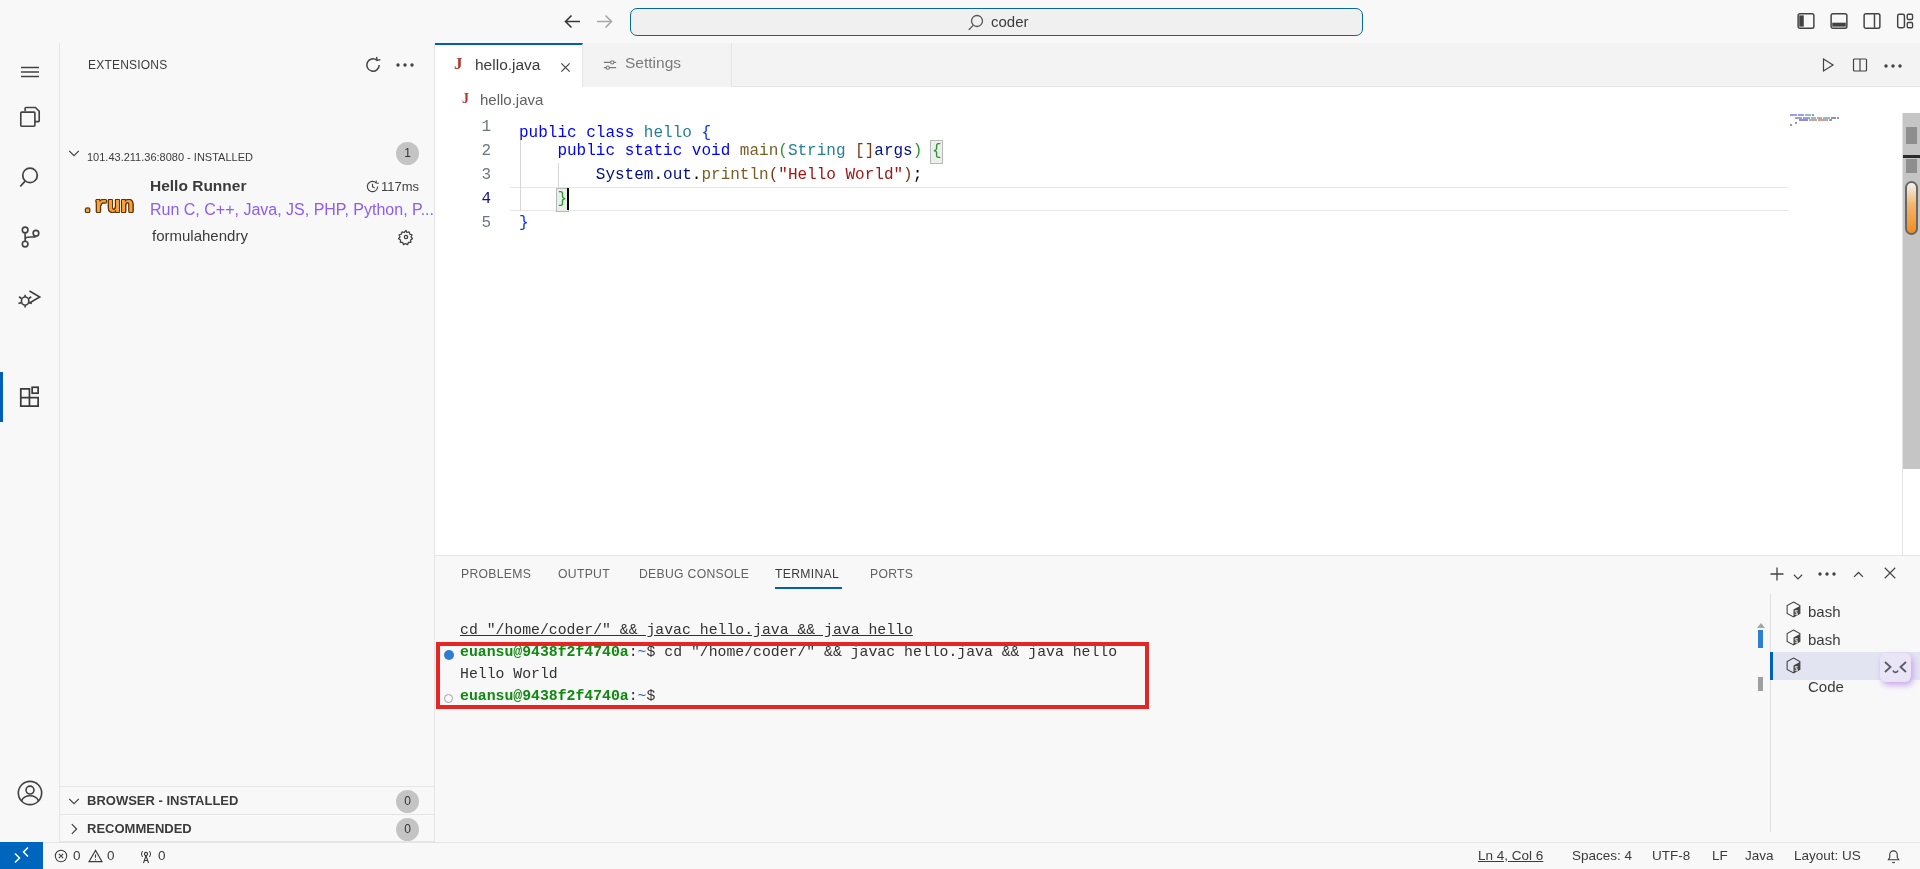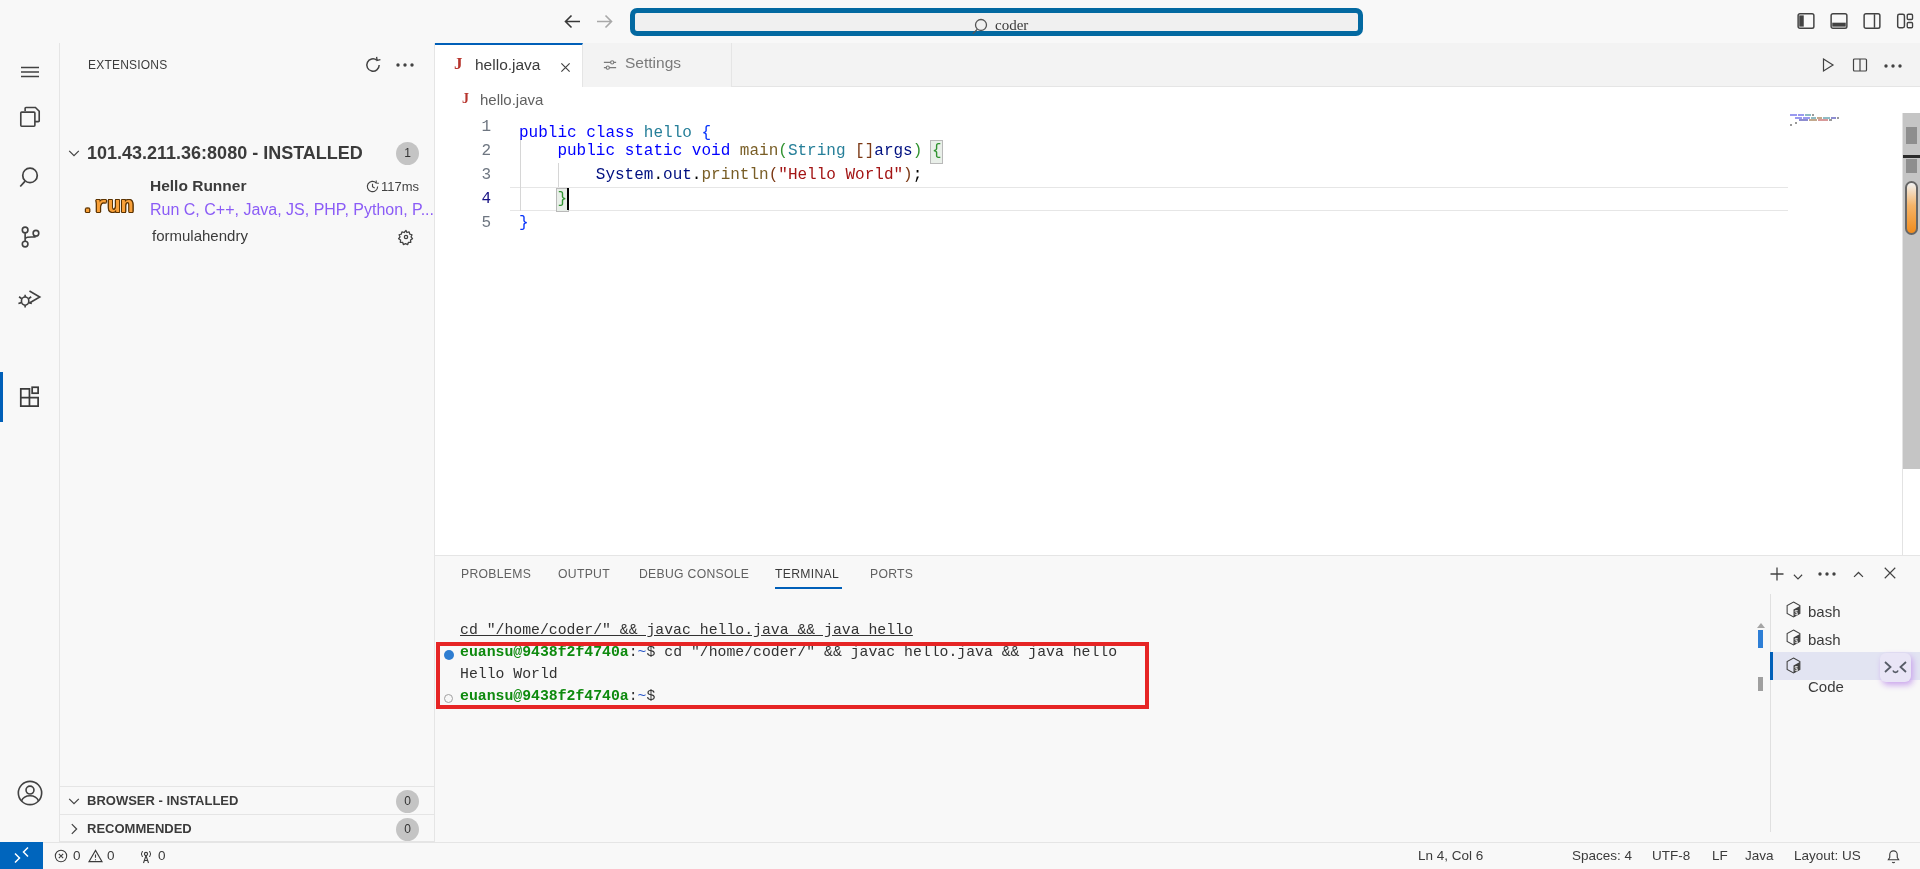--- a/index.html
+++ b/index.html
@@ -1,21 +1,21 @@
 <!DOCTYPE html>
 <html><head>
 <meta charset="utf-8">
 <style>
 * { margin:0; padding:0; box-sizing:border-box; }
 html,body { width:1920px; height:869px; overflow:hidden; background:#fff; font-family:"Liberation Sans", sans-serif; }
 .abs { position:absolute; }
 #stage { position:relative; width:1920px; height:869px; }
 
 #titlebar { position:absolute; left:0; top:0; width:1920px; height:43px; background:#f8f8f8; }
-#cmdcenter { position:absolute; left:630px; top:8px; width:733px; height:28px; background:#f0f0f0; border:5px solid #0369a1; border-radius:7px;font-family:Liberation Serif, serif; }
+#cmdcenter { position:absolute; left:630px; top:8px; width:733px; height:28px; background:#f0f0f0; border:1px solid #0369a1; border-radius:7px; }
 
 #activitybar { position:absolute; left:0; top:43px; width:60px; height:799px; background:#f8f8f8; border-right:1px solid #e5e5e5; }
 
 #sidebar { position:absolute; left:60px; top:43px; width:375px; height:799px; background:#f8f8f8; border-right:1px solid #e5e5e5; }
 
 #editor { position:absolute; left:435px; top:43px; width:1485px; height:512px; background:#fff; }
 #tabbar { position:absolute; left:0; top:0; width:1485px; height:44px; background:#f3f3f3; border-bottom:1px solid #e5e5e5; }
 #tab-active { position:absolute; left:0; top:0; width:148px; height:44px; background:#ffffff; border-top:2px solid #005fb8; border-right:1px solid #e5e5e5; }
 #tab-settings { position:absolute; left:148px; top:0; width:149px; height:44px; background:#f3f3f3; border-right:1px solid #e5e5e5; }
 #breadcrumb { position:absolute; left:0; top:44px; width:1485px; height:27px; background:#fff; }
@@ -116,21 +116,21 @@
       </svg>
     <svg class="abs" style="left:336px;top:16px" width="18" height="12" viewBox="0 0 18 12">
         <circle cx="2" cy="6" r="1.7" fill="#424242"></circle>
         <circle cx="9" cy="6" r="1.7" fill="#424242"></circle>
         <circle cx="16" cy="6" r="1.7" fill="#424242"></circle>
       </svg>
     <div class="abs" style="left:0;top:96px;width:374px;height:28px;">
       <svg class="abs" style="left:7px;top:7px" width="14" height="14" viewBox="0 0 16 16" fill="none" stroke="#424242" stroke-width="1.4">
           <path d="M2.5 5.5 L8 11 L13.5 5.5"></path>
         </svg>
-      <span class="abs" style="left:27px;top:4px;font-size:18px;font-weight:bold;color:#3b3b3b;">101.43.211.36:8080 - INSTALLED</span>
+      <span class="abs" style="left:27px;top:12px;font-size:11px;font-weight:normal;color:#3b3b3b;">101.43.211.36:8080 - INSTALLED</span>
       <div class="abs" style="left:336px;top:2.5px;width:23px;height:23px;border-radius:12px;background:#c4c4c4;color:#333;font-size:12px;text-align:center;line-height:23px;">1</div>
     </div>
     <div class="abs" style="left:0;top:124px;width:374px;height:85px;">
       <span class="abs" style="left:21px;top:27px;font-family:'Liberation Mono',monospace;font-weight:bold;font-size:22px;color:#f9a13a;text-shadow:-1.2px 0 #5c3300,1.2px 0 #5c3300,0 -1.2px #5c3300,0 1.2px #5c3300,-0.8px -0.8px #5c3300,0.8px 0.8px #5c3300,-0.8px 0.8px #5c3300,0.8px -0.8px #5c3300;">.run</span>
       <span class="abs" style="left:90px;top:10px;font-size:15.5px;font-weight:bold;color:#3b3b3b;">Hello Runner</span>
       <svg class="abs" style="left:305px;top:12px" width="15" height="15" viewBox="0 0 16 16" fill="none" stroke="#424242" stroke-width="1.2">
           <path d="M13.5 8 a5.5 5.5 0 1 1 -1.6 -3.9"></path>
           <path d="M12 1.5 l-0.1 2.9 2.9 0.1" stroke-width="1.1"></path>
           <path d="M8 5 v3.2 l2.3 1.4"></path>
         </svg>
@@ -317,21 +317,21 @@
         <path d="M8 1.5 L15 13.5 H1 Z"></path>
         <path d="M8 6 v3.5 M8 11 v1"></path>
       </svg>
     <span class="sitem" style="left:107px;">0</span>
     <svg class="abs" style="left:138px;top:6px" width="16" height="15" viewBox="0 0 16 15" fill="none" stroke="#3b3b3b" stroke-width="1.1">
         <circle cx="8" cy="5" r="1.6"></circle>
         <path d="M8 6.6 L5.5 14 M8 6.6 L10.5 14 M6.2 11.5 h3.6"></path>
         <path d="M4.5 8 a5 5 0 0 1 0 -6 M11.5 2 a5 5 0 0 1 0 6" stroke-width="1"></path>
       </svg>
     <span class="sitem" style="left:158px;">0</span>
-    <span class="sitem" style="left:1418px;">Ln 4, Col 6</span>
+    <span class="sitem" style="left:1478px;text-decoration:underline;">Ln 4, Col 6</span>
     <span class="sitem" style="left:1572px;">Spaces: 4</span>
     <span class="sitem" style="left:1652px;">UTF-8</span>
     <span class="sitem" style="left:1712px;">LF</span>
     <span class="sitem" style="left:1745px;">Java</span>
     <span class="sitem" style="left:1794px;">Layout: US</span>
     <svg class="abs" style="left:1886px;top:6px" width="15" height="15" viewBox="0 0 16 16" fill="none" stroke="#3b3b3b" stroke-width="1.2">
         <path d="M8 2 a4 4 0 0 1 4 4 v3 l1.5 2.5 H2.5 L4 9 v-3 a4 4 0 0 1 4 -4 z"></path>
         <path d="M6.8 13.8 a1.3 1.3 0 0 0 2.4 0"></path>
       </svg>
   </div>

